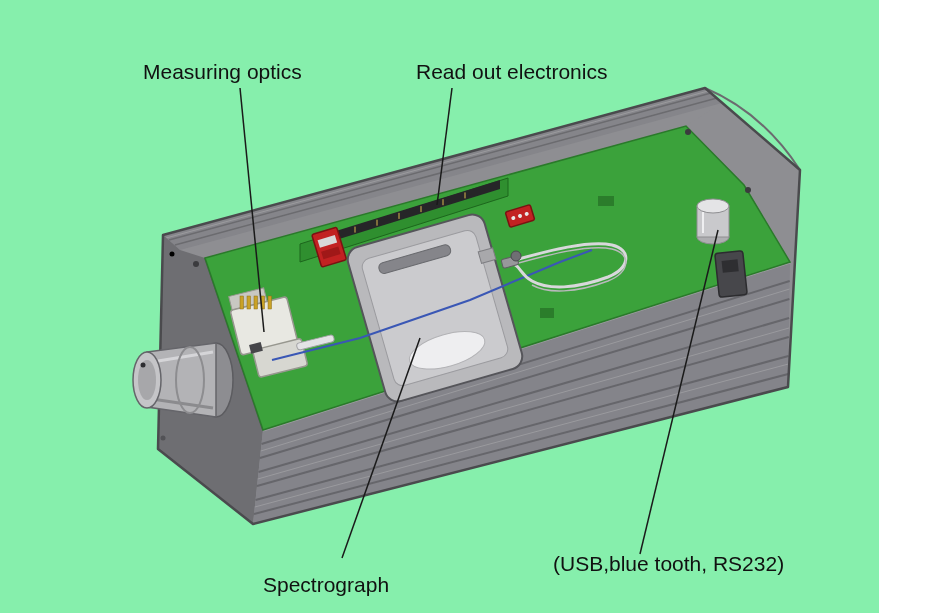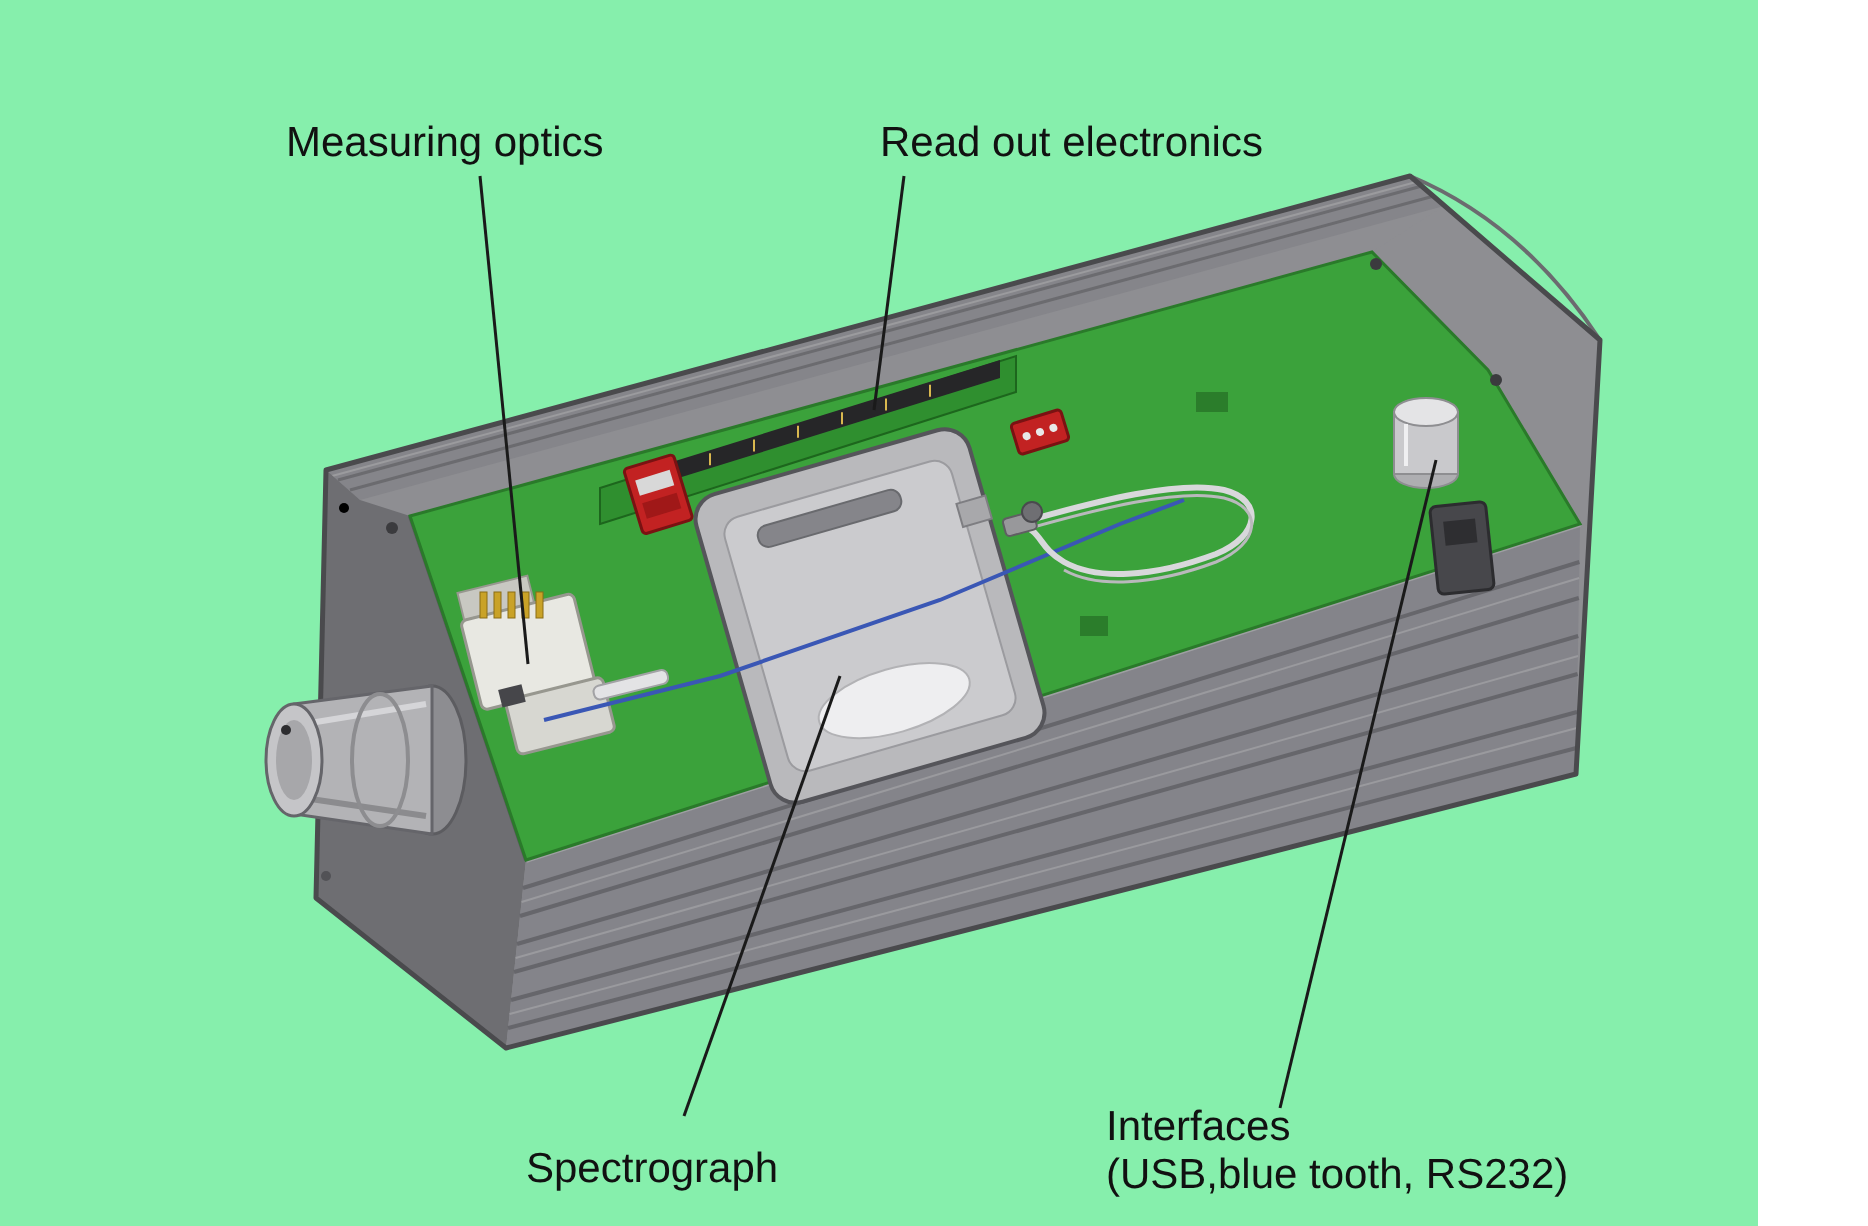--- a/index.html
+++ b/index.html
@@ -162,22 +162,21 @@
     <g stroke="#1a1a1a" stroke-width="1.5">
       <line x1="240" y1="88" x2="264" y2="332"></line>
       <line x1="452" y1="88" x2="437" y2="205"></line>
       <line x1="342" y1="558" x2="420" y2="338"></line>
       <line x1="640" y1="554" x2="718" y2="230"></line>
     </g>
   </svg>
 
   <div class="callout" style="left:143px;top:60px;">Measuring optics</div>
 
-  <div class="callout" style="left:440px;top:60px;">Read out electronics</div>
+  <div class="callout" style="left:416px;top:60px;">Read out electronics</div>
 
   <div class="callout" style="left:263px;top:573px;">Spectrograph</div>
 
   <div class="callout" style="left:553px;top:552px;">
-    <span>Interfaces</span>
     <span>(USB,blue tooth, RS232)</span>
   </div>
 
 </div>
 
 </body></html>

